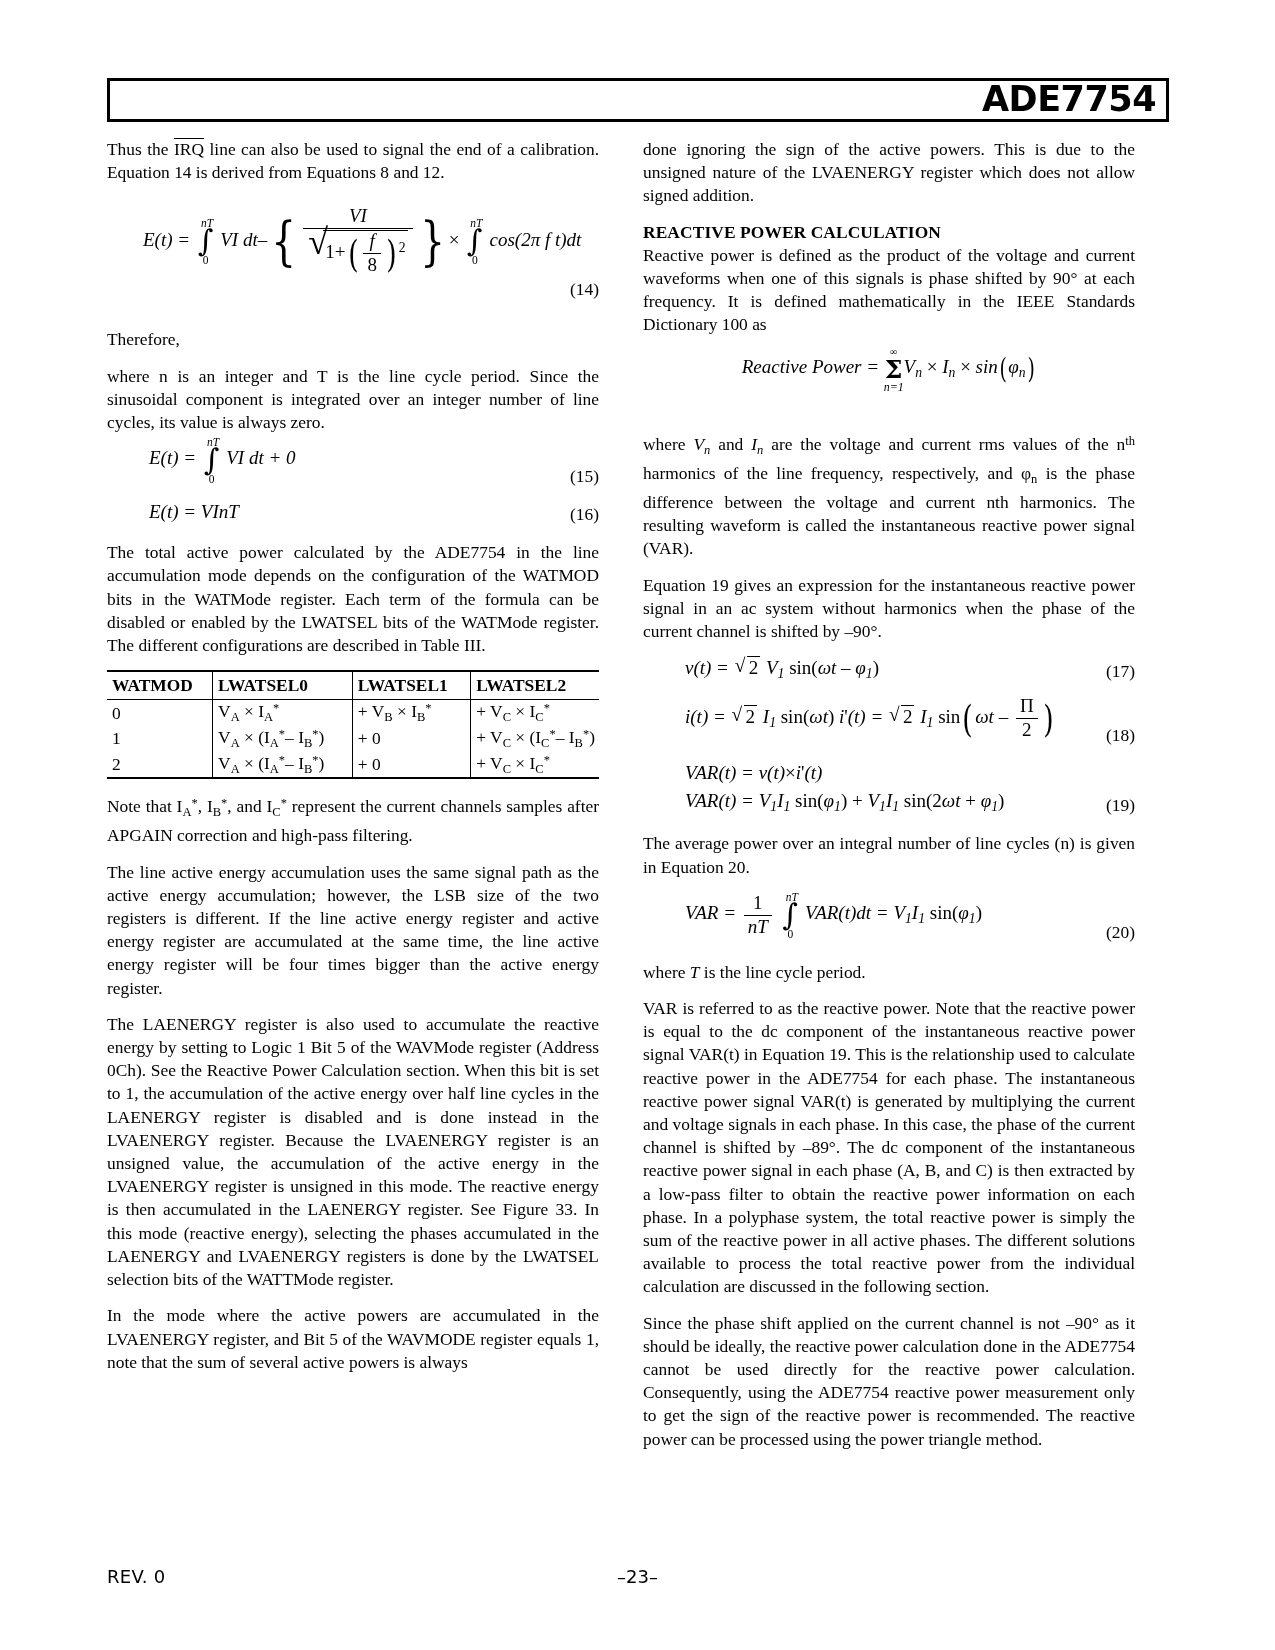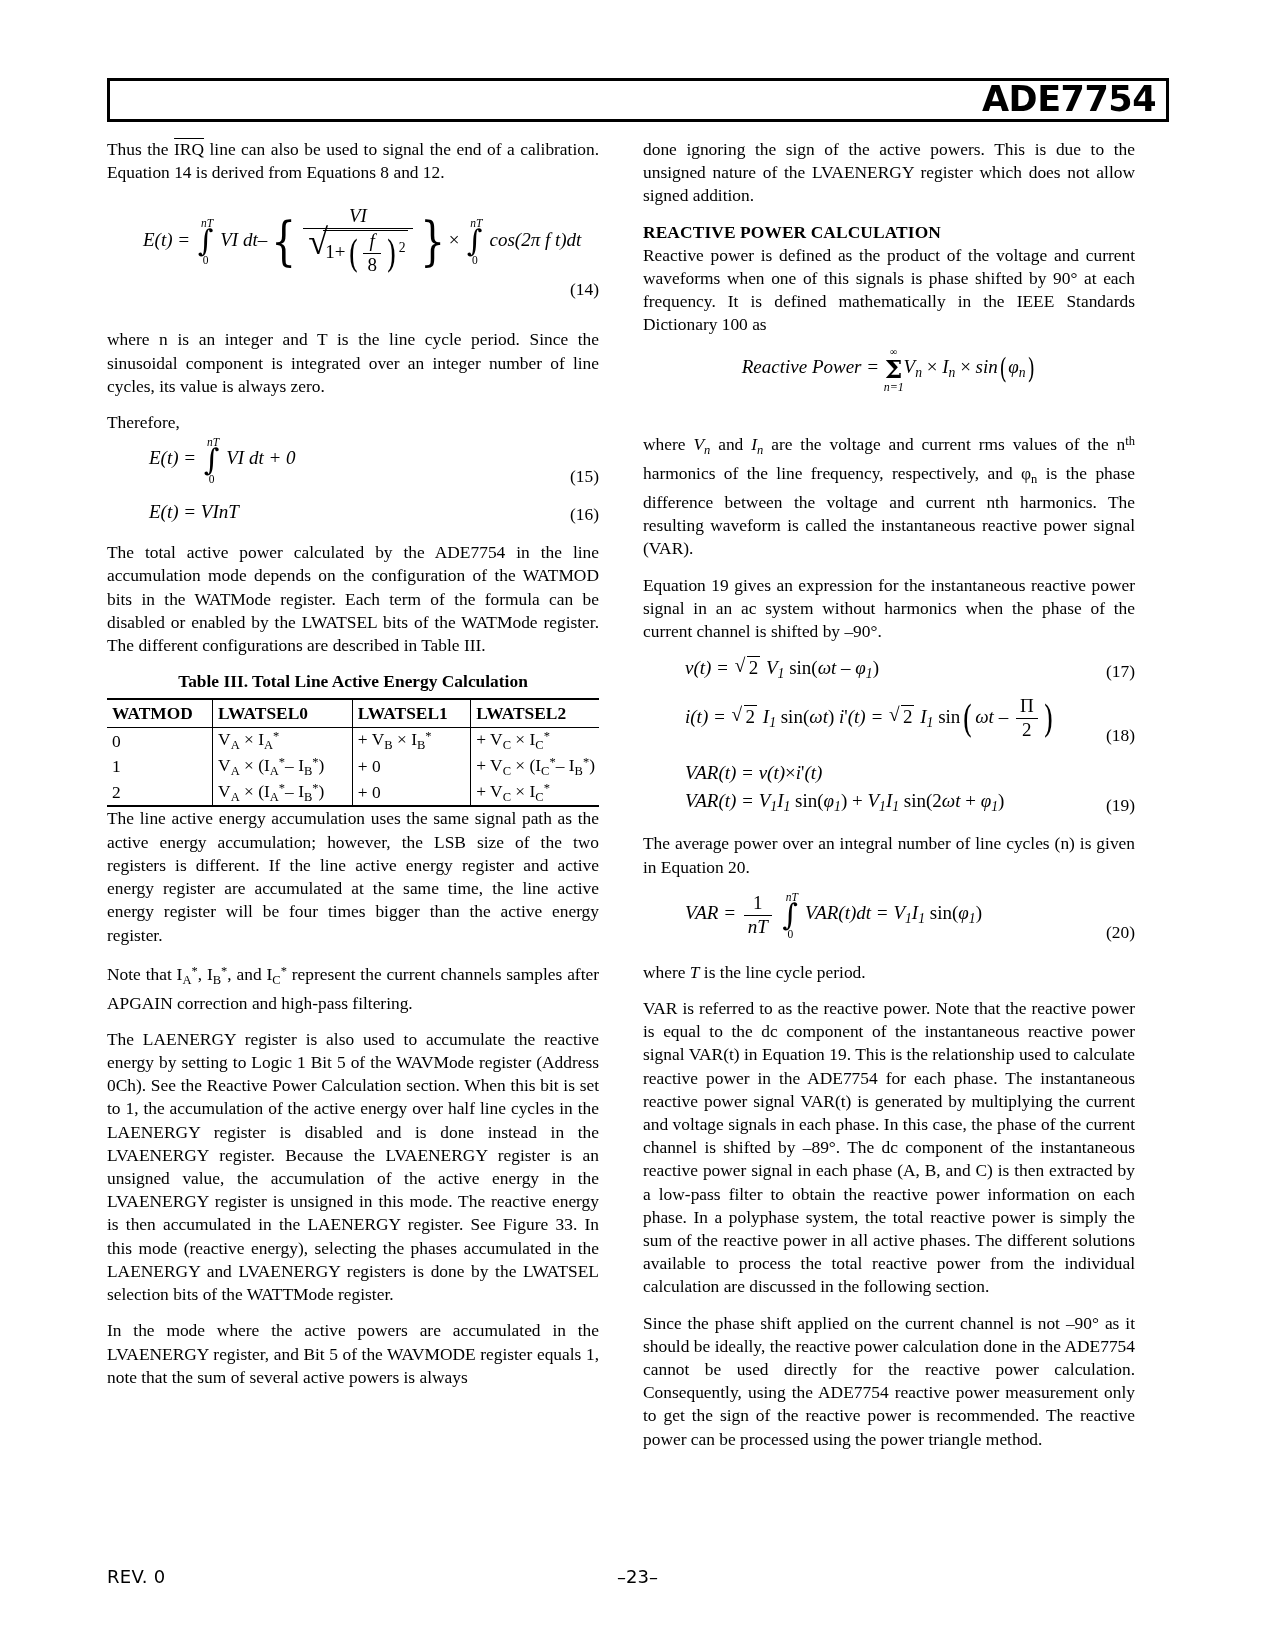--- a/index.html
+++ b/index.html
@@ -306,23 +306,23 @@
           <span>E(t) =</span>
           <span class="intg"><span class="lim-top">nT</span><span class="glyph">∫</span><span class="lim-bot">0</span></span>
           <span>VI dt</span><span class="upright">–</span><span class="bigbrace-l">{</span><span class="frac" style="vertical-align:middle;"><span class="num">VI</span><span class="den"><span class="rad tall"><span class="radicand"><span class="upright">1+</span><span class="bigparen">(</span><span class="frac"><span class="num">f</span><span class="den upright">8</span></span><span class="bigparen">)</span><span class="sup upright">2</span></span></span></span></span><span class="bigbrace-r">}</span><span class="upright">×</span>
           <span class="intg"><span class="lim-top">nT</span><span class="glyph">∫</span><span class="lim-bot">0</span></span>
           <span>cos(2π f t)dt</span>
         </span>
       </div>
       <span class="eq-num">(14)</span>
     </div>
 
+    <p class="body">Therefore,</p>
+
     <p class="body">where n is an integer and T is the line cycle period. Since the sinusoidal component is integrated over an integer number of line cycles, its value is always zero.</p>
-
-    <p class="body">Therefore,</p>
 
     <div class="eq-row" style="margin-top:10px; margin-bottom:12px; min-height:42px;">
       <div class="eq-body">
         <span class="nowrap">
           <span>E(t) =</span>
           <span class="intg"><span class="lim-top">nT</span><span class="glyph">∫</span><span class="lim-bot">0</span></span>
           <span>VI dt + 0</span>
         </span>
       </div>
       <span class="eq-num">(15)</span>
@@ -330,21 +330,20 @@
 
     <div class="eq-row" style="margin-top:6px; margin-bottom:14px; min-height:26px;">
       <div class="eq-body">
         <span>E(t) = VInT</span>
       </div>
       <span class="eq-num">(16)</span>
     </div>
 
     <p class="body">The total active power calculated by the ADE7754 in the line accumulation mode depends on the configuration of the WATMOD bits in the WATMode register. Each term of the formula can be disabled or enabled by the LWATSEL bits of the WATMode register. The different configurations are described in Table III.</p>
 
-    <div class="table-caption">Table III. Total Line Active Energy Calculation</div>
 
     <table class="t3">
       <thead>
         <tr>
           <th class="c0">WATMOD</th>
           <th class="c1">LWATSEL0</th>
           <th class="c2">LWATSEL1</th>
           <th class="c3">LWATSEL2</th>
         </tr>
       </thead>
@@ -363,26 +362,26 @@
         </tr>
         <tr>
           <td>2</td>
           <td>V<span class="sub">A</span> × (I<span class="sub">A</span><span class="sup">*</span>– I<span class="sub">B</span><span class="sup">*</span>)</td>
           <td>+ 0</td>
           <td>+ V<span class="sub">C</span> × I<span class="sub">C</span><span class="sup">*</span></td>
         </tr>
       </tbody>
     </table>
 
-    <p class="body">The line active energy accumulation uses the same signal path as the active energy accumulation; however, the LSB size of the two registers is different. If the line active energy register and active energy register are accumulated at the same time, the line active energy register will be four times bigger than the active energy register.</p>
-
     <p class="body" style="margin-top:13px;">Note
       that I<span class="sub">A</span><span class="sup">*</span>, I<span class="sub">B</span><span class="sup">*</span>,
       and I<span class="sub">C</span><span class="sup">*</span> represent the current channels samples after APGAIN
       correction and high-pass filtering.</p>
+
+    <p class="body">The line active energy accumulation uses the same signal path as the active energy accumulation; however, the LSB size of the two registers is different. If the line active energy register and active energy register are accumulated at the same time, the line active energy register will be four times bigger than the active energy register.</p>
 
     <p class="body">The LAENERGY register is also used to accumulate the reactive energy by setting to Logic 1 Bit 5 of the WAVMode register (Address 0Ch). See the Reactive Power Calculation section. When this bit is set to 1, the accumulation of the active energy over half line cycles in the LAENERGY register is disabled and is done instead in the LVAENERGY register. Because the LVAENERGY register is an unsigned value, the accumulation of the active energy in the LVAENERGY register is unsigned in this mode. The reactive energy is then accumulated in the LAENERGY register. See Figure 33. In this mode (reactive energy), selecting the phases accumulated in the LAENERGY and LVAENERGY registers is done by the LWATSEL selection bits of the WATTMode register.</p>
 
 
     <p class="body last">In the mode where the active powers are accumulated in the LVAENERGY register, and Bit 5 of the WAVMODE register equals 1, note that the sum of several active powers is always</p>
   </div>
 
   <div class="col col-right">
 
     <p class="body">done ignoring the sign of the active powers. This is due to the unsigned nature of the LVAENERGY register which does not allow signed addition.</p>

